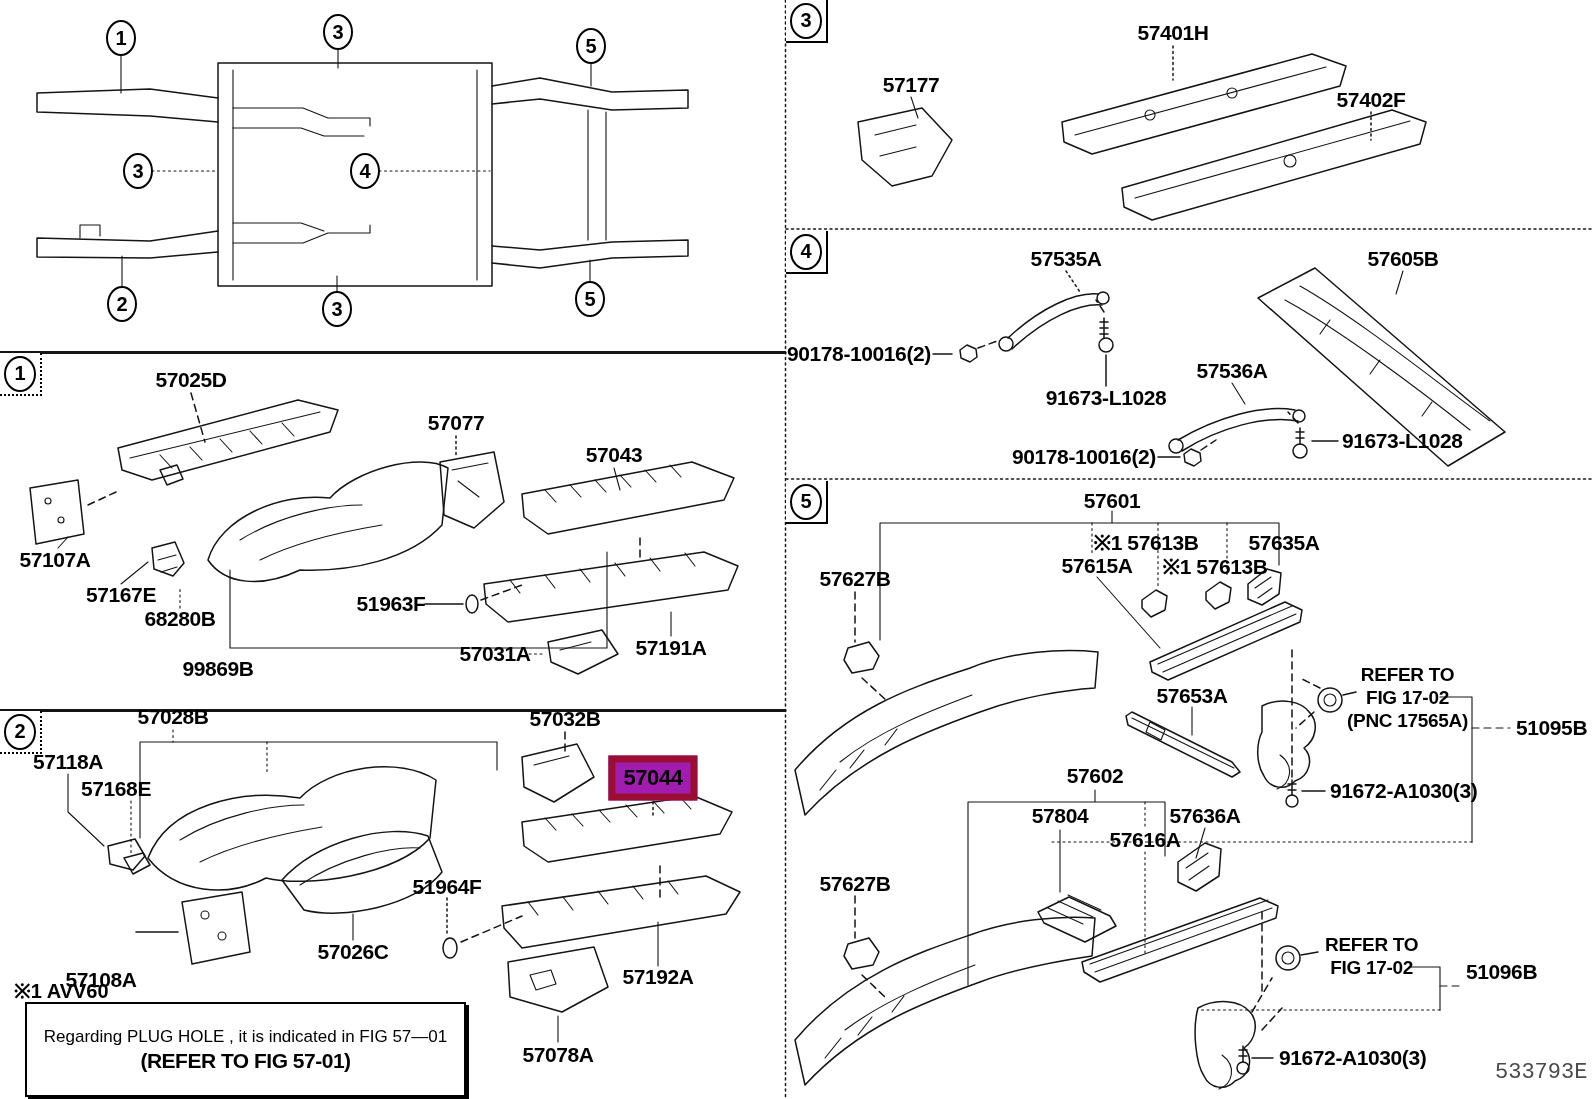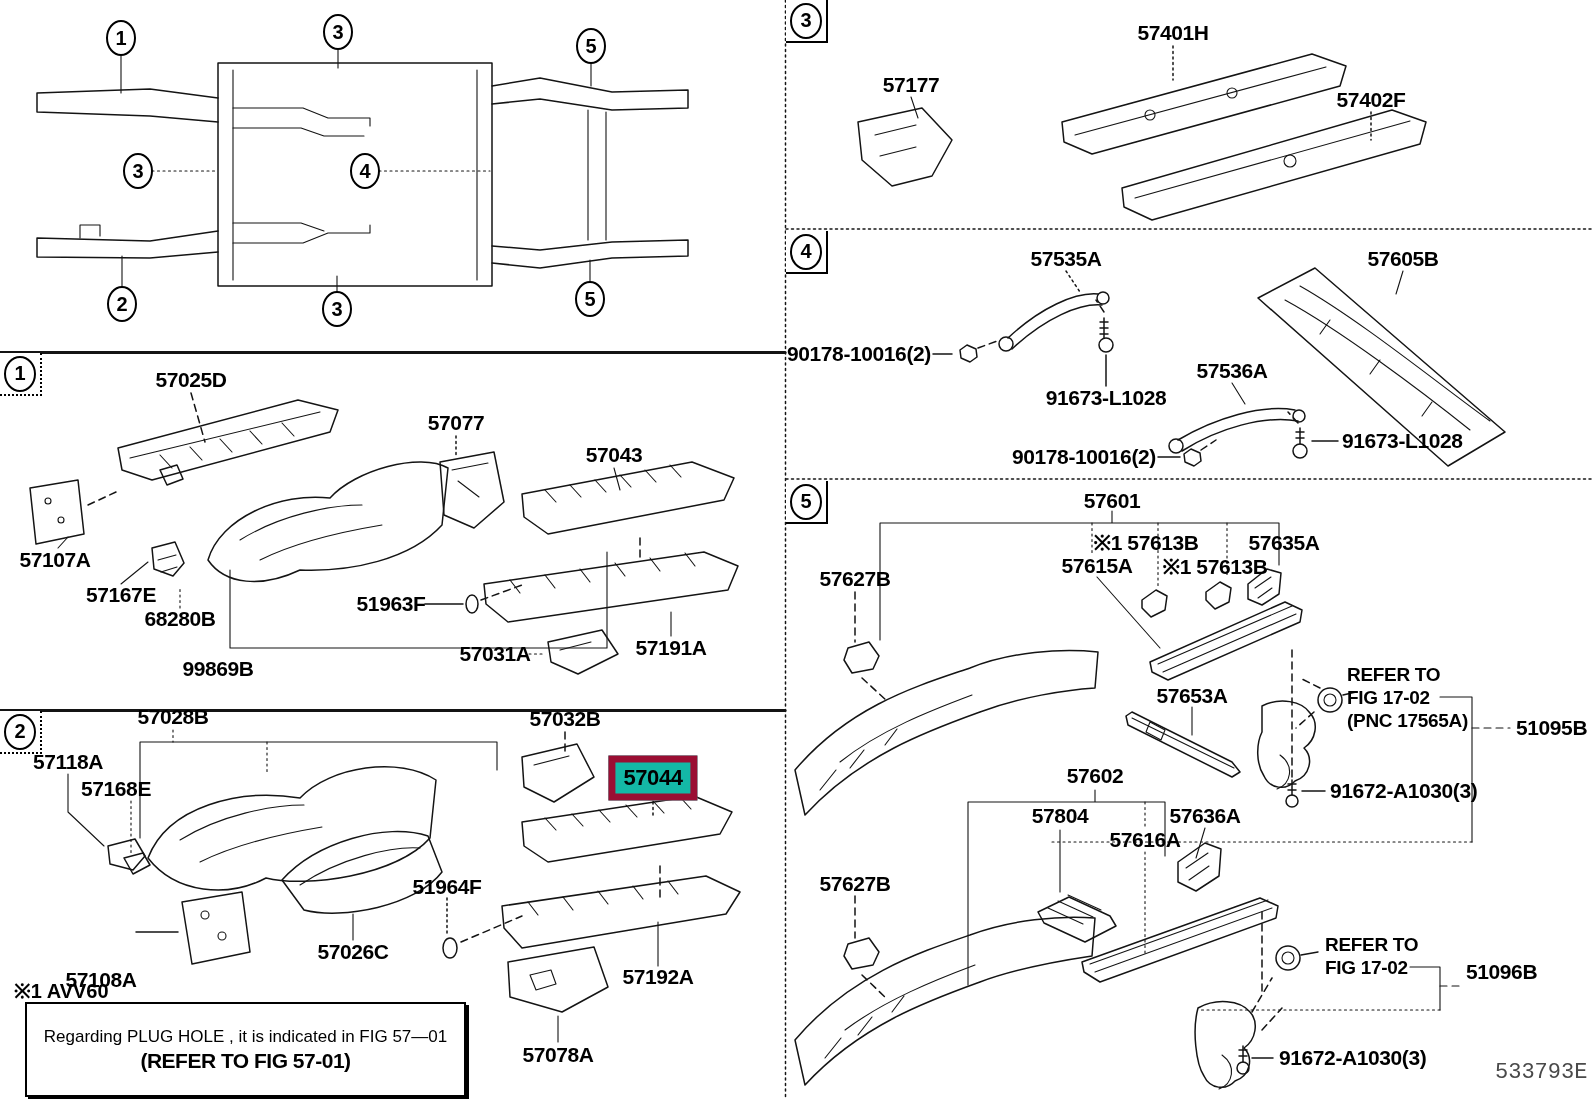--- a/index.html
+++ b/index.html
@@ -19,23 +19,23 @@
   .callout{position:absolute;z-index:3;width:26px;height:32px;border:2px solid #000;border-radius:50%;
        background:#fff;display:flex;align-items:center;justify-content:center;
        font:700 20px "Liberation Sans",sans-serif;transform:translate(-50%,-50%);}
   .badge{position:absolute;z-index:3;width:40px;height:41px;background:#fff;
        display:flex;align-items:center;justify-content:center;}
   .badge.left-col{border-right:2px dotted #000;border-bottom:2px dotted #000;}
   .badge.right-col{border-right:2px solid #000;border-bottom:2px solid #000;}
   .badge .circ{width:28px;height:32px;border:2px solid #000;border-radius:50%;
        display:flex;align-items:center;justify-content:center;font:700 20px "Liberation Sans",sans-serif;}
   .hl{position:absolute;z-index:4;transform:translate(-50%,-50%);border:7px solid #9a0e33;
-      background:#14b8a6;padding:4px 8px 5px;font:700 22px/1 "Liberation Sans",sans-serif;letter-spacing:-0.4px;}
+      background:#a21caf;padding:4px 8px 5px;font:700 22px/1 "Liberation Sans",sans-serif;letter-spacing:-0.4px;}
   .refer{position:absolute;z-index:3;font:700 19px/23px "Liberation Sans",sans-serif;
-      letter-spacing:-0.3px;white-space:nowrap;}
+      letter-spacing:-0.3px;white-space:nowrap;text-align:center;}
   .notebox{position:absolute;z-index:3;left:25px;top:1002px;width:437px;height:91px;background:#fff;
       border:2px solid #000;box-shadow:3px 3px 0 0 #000;display:flex;flex-direction:column;
       align-items:center;justify-content:center;gap:2px;}
   .notebox .jp{font:700 18px "Liberation Sans",sans-serif;}
   .notebox .en{font:400 17px "Liberation Sans",sans-serif;}
   .notebox .ref{font:700 21px "Liberation Sans",sans-serif;letter-spacing:-0.5px;}
   .figcode{position:absolute;z-index:3;font:400 22px "Liberation Mono",monospace;color:#4a4a4a;text-align:right;}
 </style>
 </head>
 <body>

